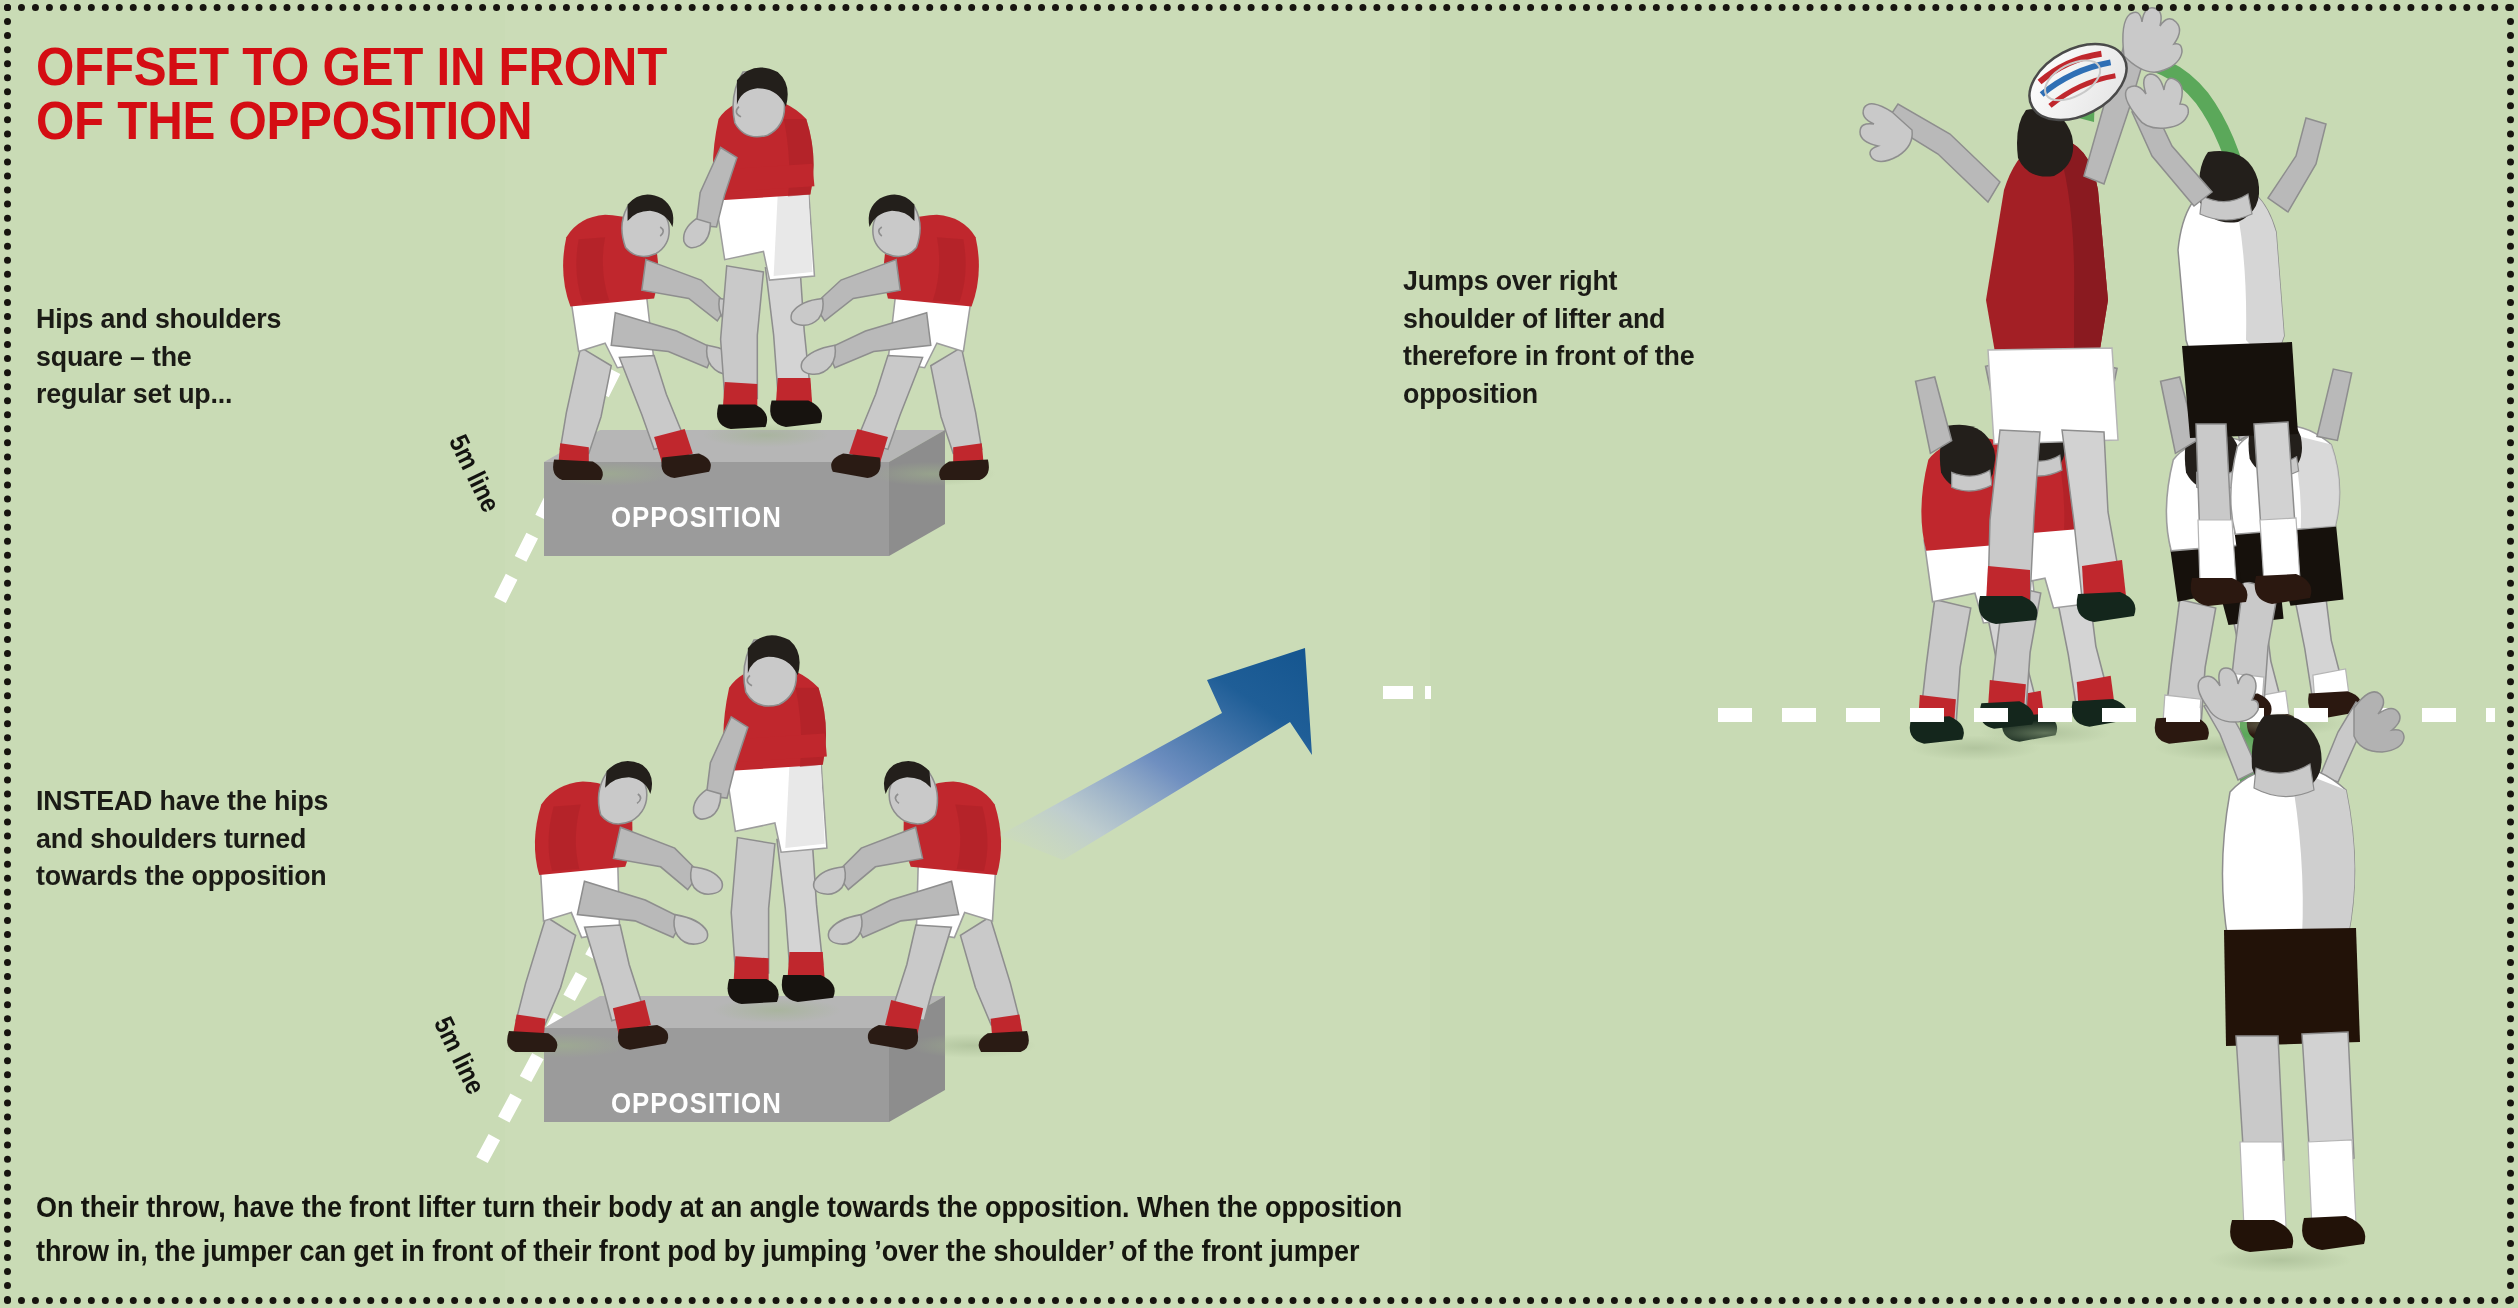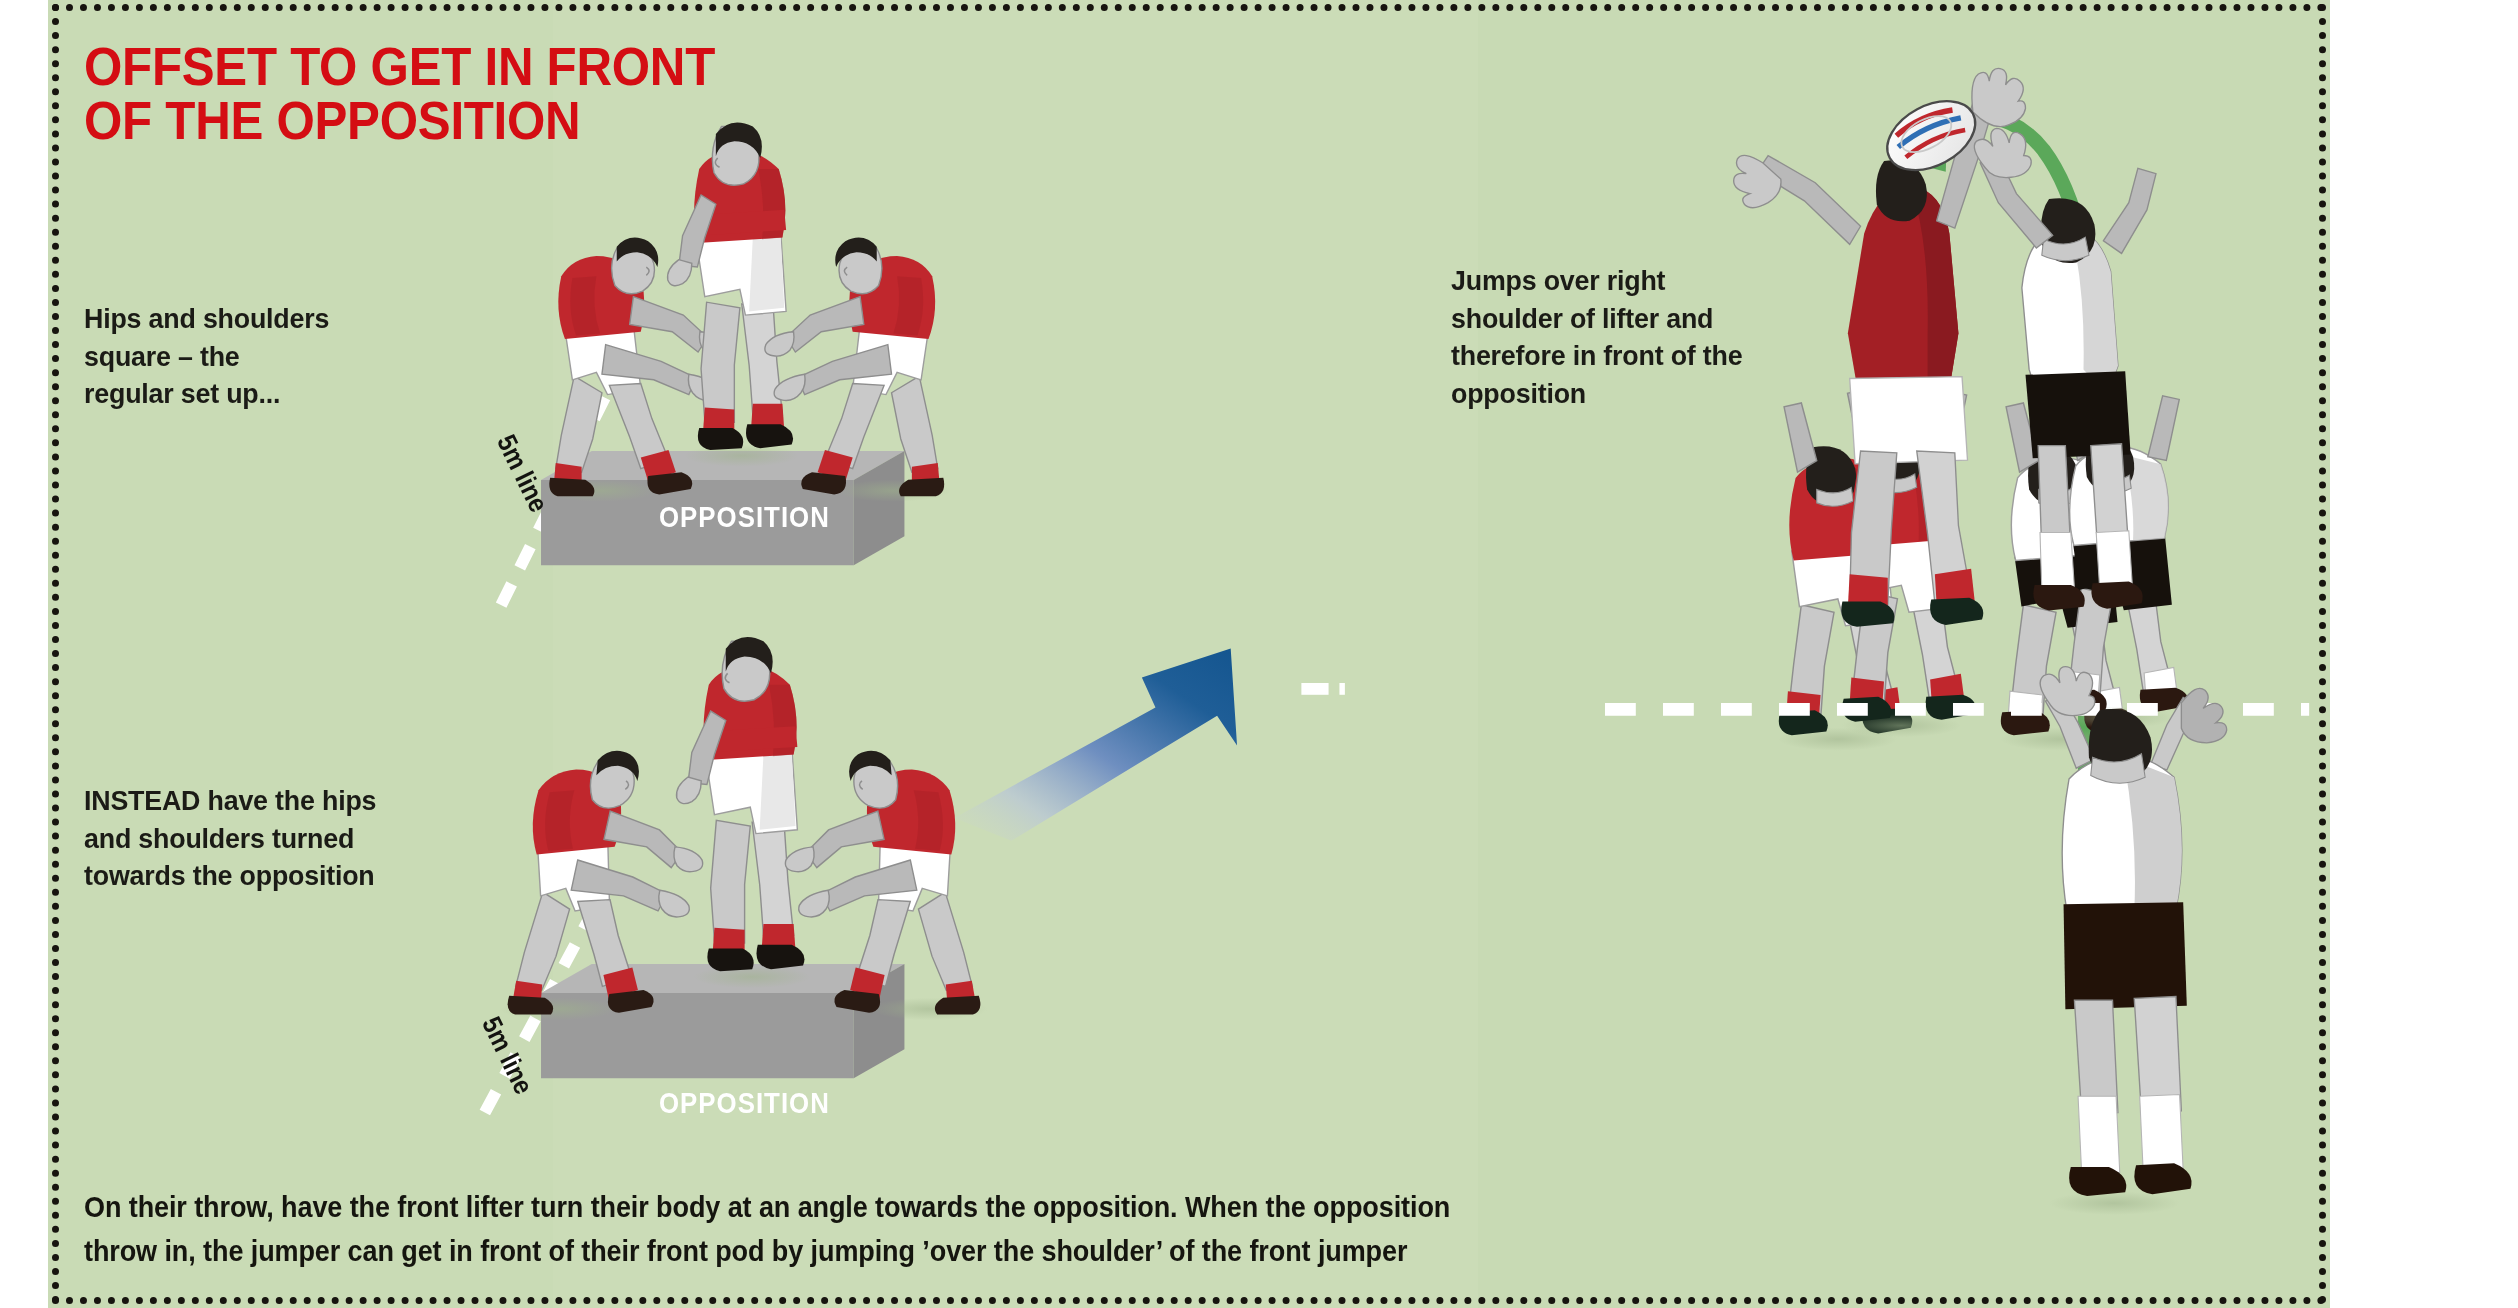--- a/index.html
+++ b/index.html
@@ -1,24 +1,23 @@
 <!DOCTYPE html>
 <html><head>
 <meta charset="utf-8">
 <style>
   html,body{margin:0;padding:0;background:#fff;}
   body{font-family:"Liberation Sans", sans-serif;}
 
   #poster{
     position:relative;
-    width:2282px;height:1308px;
+    width:2518px;height:1308px;
     background:#cbdcb7;
     overflow:hidden;
     box-sizing:border-box;
-    margin-left:48px;
   }
   
   #tone-left{position:absolute;left:0;top:0;width:505px;height:100%;background:#c9dbb5;}
   #tone-mid{position:absolute;left:505px;top:0;width:925px;height:100%;background:#cbdcb7;}
   #tone-right{position:absolute;left:1430px;top:0;width:1088px;height:100%;background:#c8dab4;}
 
   
   #border-frame{
     position:absolute;left:4px;top:4px;right:4px;bottom:4px;
     border:7px dotted #17140f;

